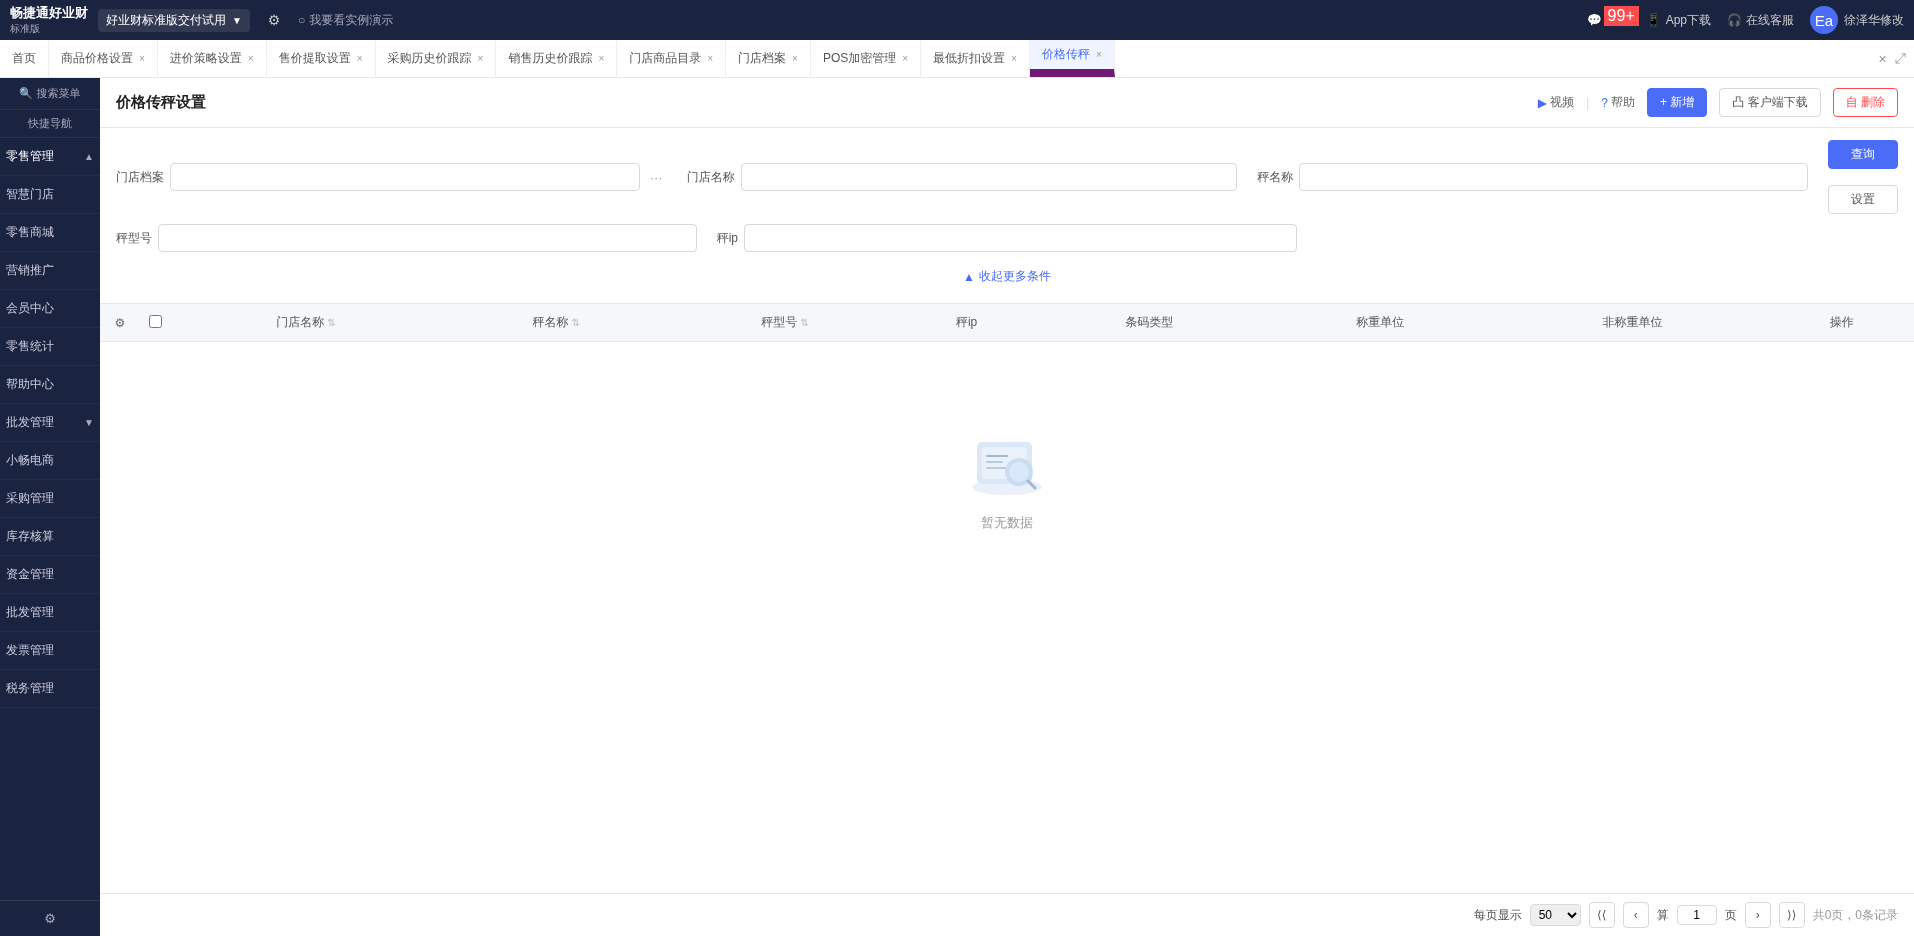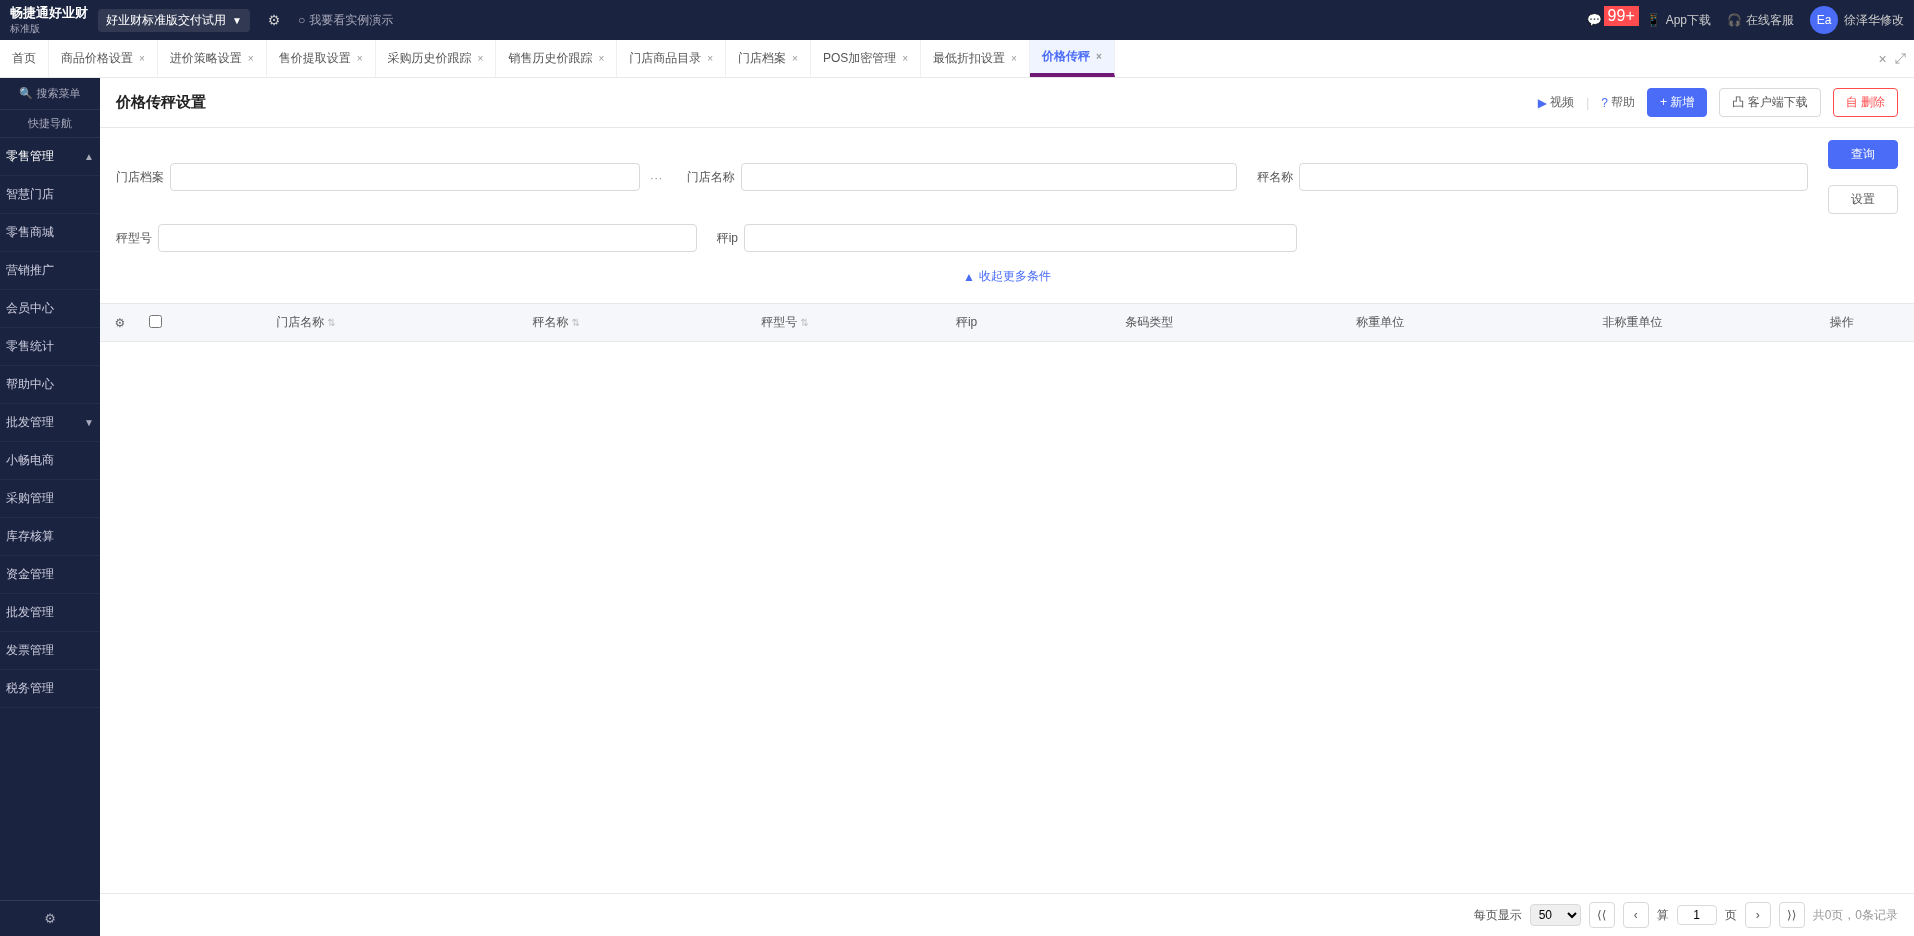--- a/index.html
+++ b/index.html
@@ -11,26 +11,26 @@
     .top-logo .logo-main { font-size: 13px; font-weight: bold; color: #fff; }
     .top-logo .logo-sub { font-size: 10px; color: #aab; }
     .top-dropdown { display: flex; align-items: center; background: rgba(255,255,255,0.1); border-radius: 4px; padding: 3px 8px; cursor: pointer; color: #fff; font-size: 12px; gap: 6px; }
     .top-dropdown .chevron { font-size: 10px; }
     .top-settings-btn { width: 28px; height: 28px; display: flex; align-items: center; justify-content: center; cursor: pointer; color: #ccc; font-size: 14px; }
     .top-demo { display: flex; align-items: center; gap: 4px; color: #aab; font-size: 12px; cursor: pointer; }
     .top-demo::before { content: "○"; font-size: 12px; }
     .top-right { margin-left: auto; display: flex; align-items: center; gap: 16px; }
     .top-right-item { display: flex; align-items: center; gap: 4px; color: #ccc; font-size: 12px; cursor: pointer; position: relative; }
     .badge { background: #ff4d4f; color: #fff; font-size: 16px; border-radius: 0; padding: 1px 4px; position: absolute; top: -6px; right: -8px; }
-    .top-avatar { width: 28px; height: 28px; background: #4a6cf7; border-radius: 50%; display: flex; align-items: center; justify-content: center; color: #fff; font-size: 12px; }
+    .top-avatar { width: 28px; height: 28px; background: #4a6cf7; border-radius: 50%; display: flex; align-items: center; justify-content: center; color: #fff; font-size: 15px; }
 
     
     .tab-bar { display: flex; align-items: center; background: #fff; border-bottom: 1px solid #e8e8e8; flex-shrink: 0; height: 38px; overflow: hidden; }
     .tab-item { display: flex; align-items: center; padding: 0 12px; height: 100%; font-size: 12px; color: #555; cursor: pointer; white-space: nowrap; border-right: 1px solid #f0f0f0; gap: 4px; }
-    .tab-item.active { background: #f0f4ff; color: #4a6cf7; font-weight: 700; border-bottom: 4px solid #701a75; text-align: center; }
+    .tab-item.active { background: #f0f4ff; color: #4a6cf7; font-weight: 400; border-bottom: 8px solid #701a75; text-align: center; }
     .tab-item .close-icon { font-size: 10px; color: #999; margin-left: 2px; }
     .tab-bar-end { display: flex; align-items: center; margin-left: auto; padding: 0 8px; gap: 8px; }
     .tab-bar-end span { font-size: 14px; color: #999; cursor: pointer; }
 
     
     .main-layout { display: flex; flex: 1; overflow: hidden; }
 
     
     .sidebar { width: 100px; background: #1a2340; color: #fff; display: flex; flex-direction: column; flex-shrink: 0; overflow-y: auto; }
     .sidebar-search { padding: 8px 10px; font-size: 11px; color: #aab; cursor: pointer; text-align: center; border-bottom: 1px solid rgba(255,255,255,0.08); }
@@ -352,20 +352,34 @@
             </th>
             <th>
               <span>操作</span>
             </th>
           </tr>
         </thead>
         <tbody id="table-body">
         </tbody>
       </table>
 
+      <div class="empty-state">
+        <svg class="empty-icon" viewBox="0 0 100 80" xmlns="http://www.w3.org/2000/svg">
+          <ellipse cx="50" cy="65" rx="35" ry="8" fill="#d6e4f7" opacity="0.5"></ellipse>
+          <rect x="20" y="20" width="55" height="42" rx="5" fill="#dce8f7"></rect>
+          <rect x="25" y="25" width="45" height="32" rx="3" fill="#eaf1fb"></rect>
+          <circle cx="62" cy="50" r="14" fill="#c2d8f0" opacity="0.8"></circle>
+          <circle cx="62" cy="50" r="10" fill="#daeaf9" opacity="0.9"></circle>
+          <line x1="71" y1="59" x2="78" y2="66" stroke="#a0b8d0" stroke-width="3" stroke-linecap="round"></line>
+          <line x1="30" y1="34" x2="50" y2="34" stroke="#a0b8d0" stroke-width="2" stroke-linecap="round"></line>
+          <line x1="30" y1="40" x2="45" y2="40" stroke="#b8cce0" stroke-width="2" stroke-linecap="round"></line>
+          <line x1="30" y1="46" x2="48" y2="46" stroke="#b8cce0" stroke-width="2" stroke-linecap="round"></line>
+        </svg>
+        <span class="empty-text">暂无数据</span>
+      </div>
     </div>
 
     <div class="pagination-bar">
       <span class="page-size-label">每页显示</span>
       <select class="page-size-select">
         <option>10</option>
         <option>20</option>
         <option selected="">50</option>
         <option>100</option>
       </select>

